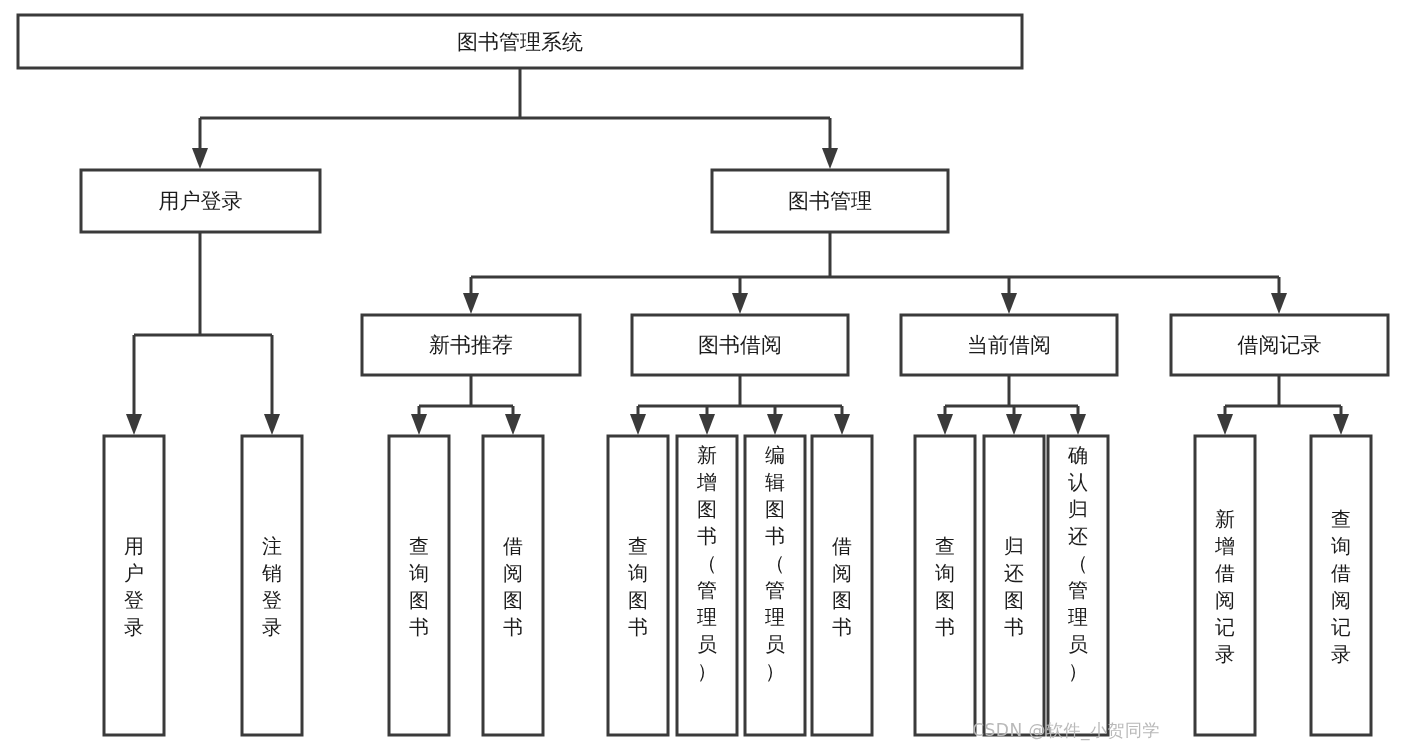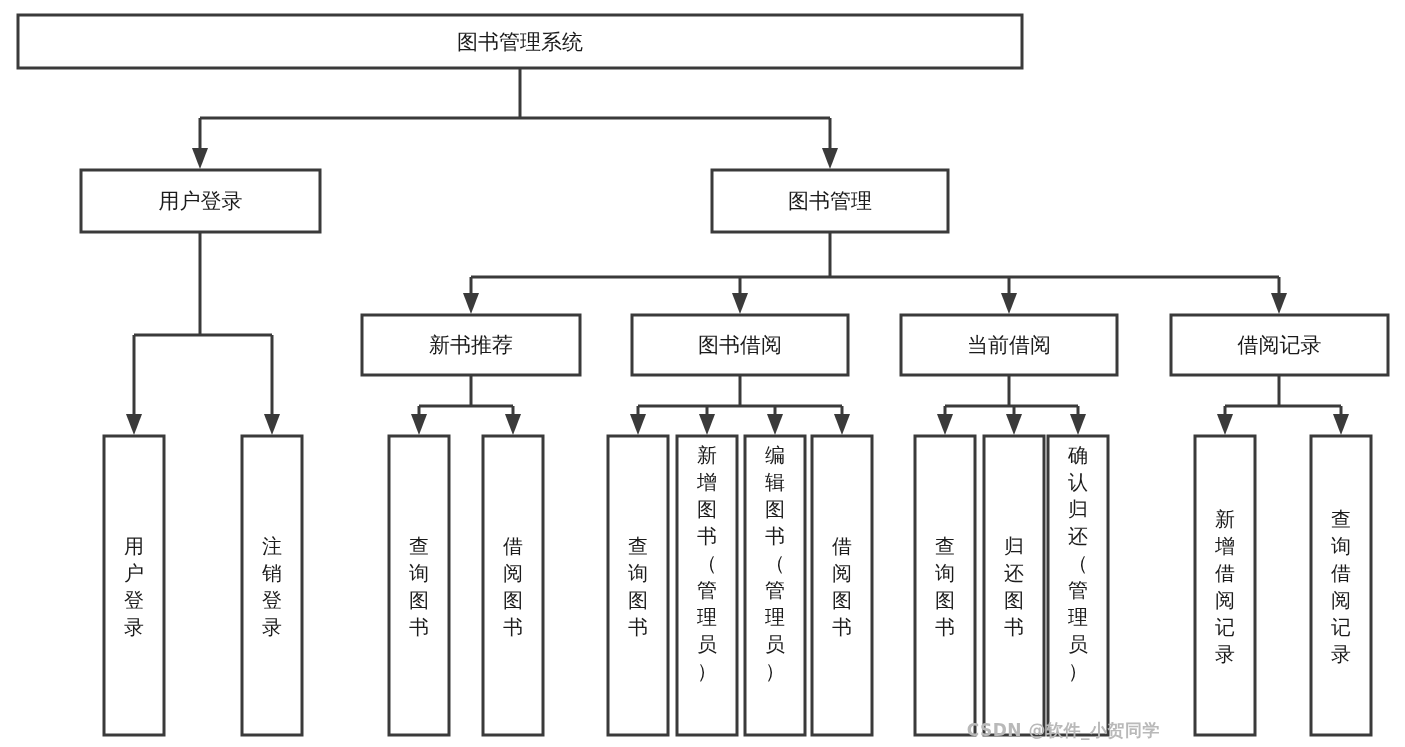--- a/index.html
+++ b/index.html
@@ -57,21 +57,20 @@
   .watermark {
     position: absolute;
     right: 8px;
     bottom: 5px;
     font-family: "DejaVu Sans", "Liberation Sans", sans-serif;
     font-size: 17px;
     color: #b9b9b9;
     white-space: nowrap;
     letter-spacing: 0.5px;
     pointer-events: none;
-    font-weight: bold;
   }
 </style>
 </head>
 <body>
 
 <div id="diagram-root">
   <svg class="diagram-canvas" id="diagram-svg" viewBox="0 0 1405 747" xmlns="http://www.w3.org/2000/svg">
       <g>
         <g>
           <line x1="520" y1="68" x2="520" y2="118" class="connector"></line>

